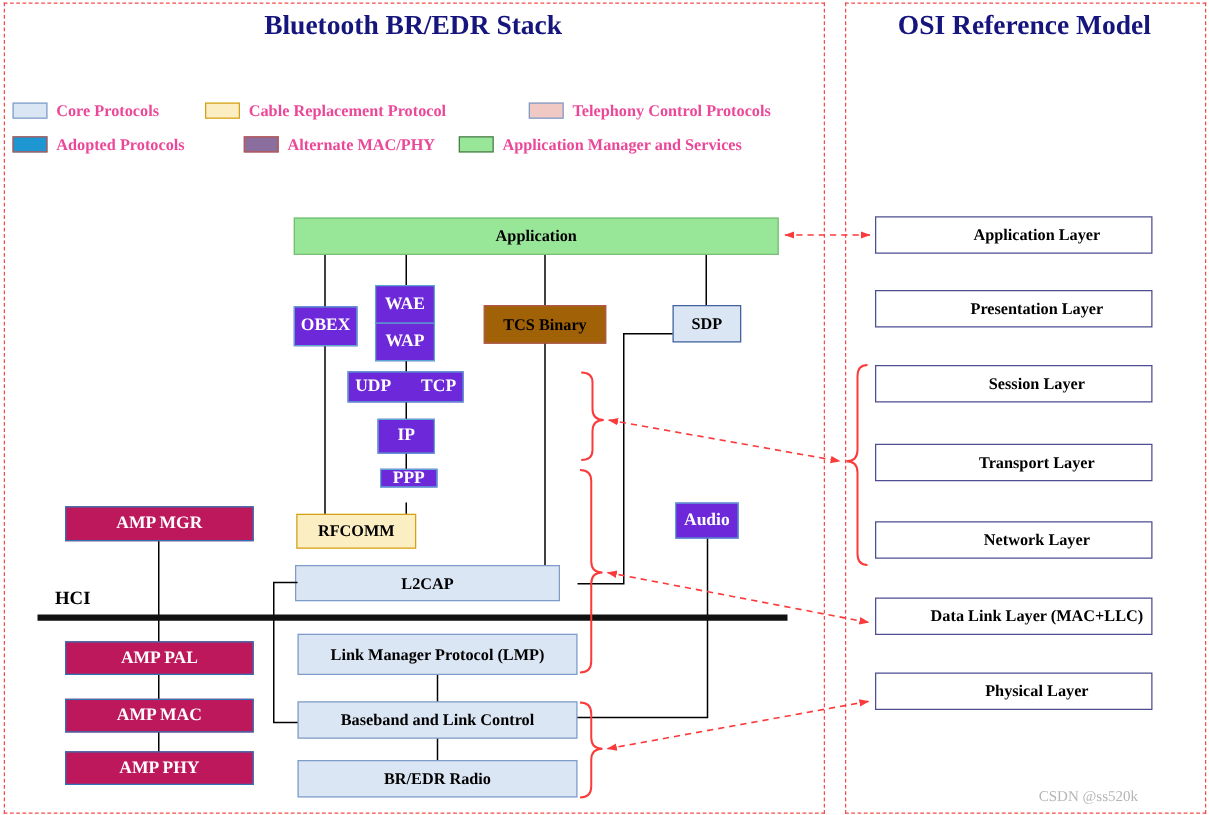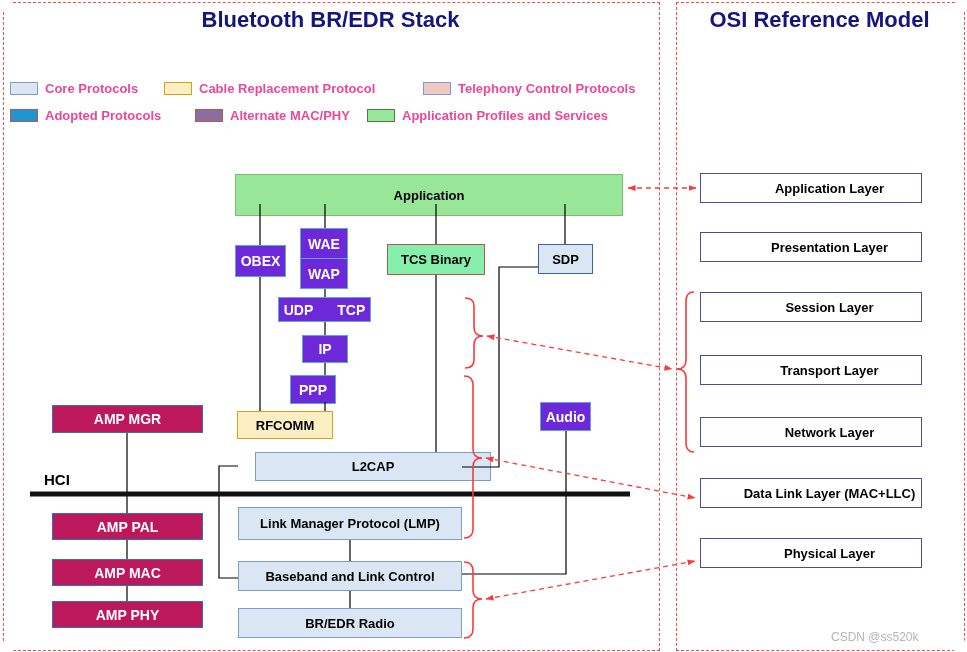--- a/index.html
+++ b/index.html
@@ -1,18 +1,18 @@
 <!DOCTYPE html>
 <html><head>
 <meta charset="utf-8">
 <style>
   html,body{margin:0;padding:0;background:#fff;}
   .canvas{
     position:relative;width:967px;height:652px;background:#ffffff;
-    font-family:Liberation Sans, sans-serif;overflow:hidden;border-radius:21px;
+    font-family:Liberation Serif, serif;overflow:hidden;
   }
   .panel{position:absolute;border:1px dashed #f54b4b;background:transparent;}
   .panel-left{left:3px;top:2px;width:655px;height:647px;}
   .panel-right{left:676px;top:2px;width:287px;height:647px;}
   .title{
     position:absolute;font-weight:bold;font-size:22px;color:#15157d;
     text-align:center;letter-spacing:0px;white-space:nowrap;
   }
   .title-left{left:3px;top:7px;width:655px;}
   .title-right{left:676px;top:7px;width:287px;}
@@ -20,21 +20,21 @@
   .swatch{width:28px;height:13px;border:1.5px solid #888;flex:0 0 auto;box-sizing:border-box;}
   .legend-label{font-size:13px;font-weight:bold;color:#ec4899;white-space:nowrap;}
   .box{
     position:absolute;box-sizing:border-box;display:flex;align-items:center;justify-content:center;
     font-weight:bold;font-size:13px;color:#000;white-space:nowrap;
   }
   .b-light{background:#dbe6f4;border:1.5px solid #7f9cc9;}
   .b-sdp{background:#dbe6f4;border:1.5px solid #41629e;}
   .b-blue{background:#6d28d9;border:1.5px solid #5aa7cf;color:#fff;font-size:14px;}
   .b-green{background:#98e698;border:1.5px solid #76bd76;}
-  .b-pink{background:#86efac;border:1.5px solid #b05752;}
+  .b-pink{background:#a16207;border:1.5px solid #b05752;}
   .b-yellow{background:#fbeec3;border:1.5px solid #d4a017;}
   .b-purple{background:#be185d;border:1.5px solid #2e74b5;color:#fff;font-size:14px;}
   .b-osi{background:#ffffff;border:1.5px solid #4d4d91;padding-left:37px;}
   .hci-label{position:absolute;left:44px;top:471px;font-weight:bold;font-size:15px;color:#000;}
   .udp-tcp span{padding:0 12px;}
   .watermark{position:absolute;left:831px;top:630px;font-size:12px;color:#b5b5b5;font-weight:normal;}
   svg.wires{position:absolute;left:0;top:0;pointer-events:none;}
 </style>
 </head>
 <body>
@@ -63,39 +63,39 @@
   <div class="legend-item" style="left:10px;top:108px">
     <span class="swatch" style="background: rgb(30, 150, 210); border-color: rgb(189, 85, 79);"></span>
     <span class="legend-label">Adopted Protocols</span>
   </div>
   <div class="legend-item" style="left:195px;top:108px">
     <span class="swatch" style="background: rgb(138, 110, 158); border-color: rgb(189, 85, 79);"></span>
     <span class="legend-label">Alternate MAC/PHY</span>
   </div>
   <div class="legend-item" style="left:367px;top:108px">
     <span class="swatch" style="background: rgb(152, 230, 152); border-color: rgb(78, 122, 78);"></span>
-    <span class="legend-label">Application Profiles and Services</span>
+    <span class="legend-label">Application Manager and Services</span>
   </div>
 
-  <div class="box b-green" style="left:235px;top:174px;width:388px;height:42px">Application</div>
+  <div class="box b-green" style="left:235px;top:174px;width:388px;height:30px">Application</div>
   <div class="box b-blue" style="left:235px;top:245px;width:51px;height:32px">OBEX</div>
   <div class="box b-blue" style="left:300px;top:228px;width:48px;height:31px">WAE</div>
   <div class="box b-blue" style="left:300px;top:258px;width:48px;height:31px">WAP</div>
   <div class="box b-pink" style="left:387px;top:244px;width:98px;height:31px">TCS Binary</div>
   <div class="box b-sdp" style="left:538px;top:244px;width:55px;height:30px">SDP</div>
   <div class="box b-blue udp-tcp" style="left:278px;top:297px;width:93px;height:25px">
     <span>UDP</span>
     <span>TCP</span>
   </div>
   <div class="box b-blue" style="left:302px;top:335px;width:46px;height:28px">IP</div>
-  <div class="box b-blue" style="left:290px;top:375px;width:46px;height:29px">PPP</div>
+  <div class="box b-blue" style="left:304px;top:375px;width:46px;height:15px">PPP</div>
   <div class="box b-purple" style="left:52px;top:405px;width:151px;height:28px">AMP MGR</div>
   <div class="box b-yellow" style="left:237px;top:411px;width:96px;height:28px">RFCOMM</div>
   <div class="box b-blue" style="left:540px;top:402px;width:51px;height:29px">Audio</div>
-  <div class="box b-light" style="left:255px;top:452px;width:236px;height:29px">L2CAP</div>
+  <div class="box b-light" style="left:236px;top:452px;width:212px;height:29px">L2CAP</div>
   <div class="hci-label">HCI</div>
   <div class="box b-purple" style="left:52px;top:513px;width:151px;height:27px">AMP PAL</div>
   <div class="box b-light" style="left:238px;top:507px;width:224px;height:33px">Link Manager Protocol (LMP)</div>
   <div class="box b-purple" style="left:52px;top:559px;width:151px;height:27px">AMP MAC</div>
   <div class="box b-light" style="left:238px;top:561px;width:224px;height:30px">Baseband and Link Control</div>
   <div class="box b-purple" style="left:52px;top:601px;width:151px;height:27px">AMP PHY</div>
   <div class="box b-light" style="left:238px;top:608px;width:224px;height:30px">BR/EDR Radio</div>
 
   <div class="box b-osi" style="left:700px;top:173px;width:222px;height:30px">Application Layer</div>
   <div class="box b-osi" style="left:700px;top:232px;width:222px;height:30px">Presentation Layer</div>

